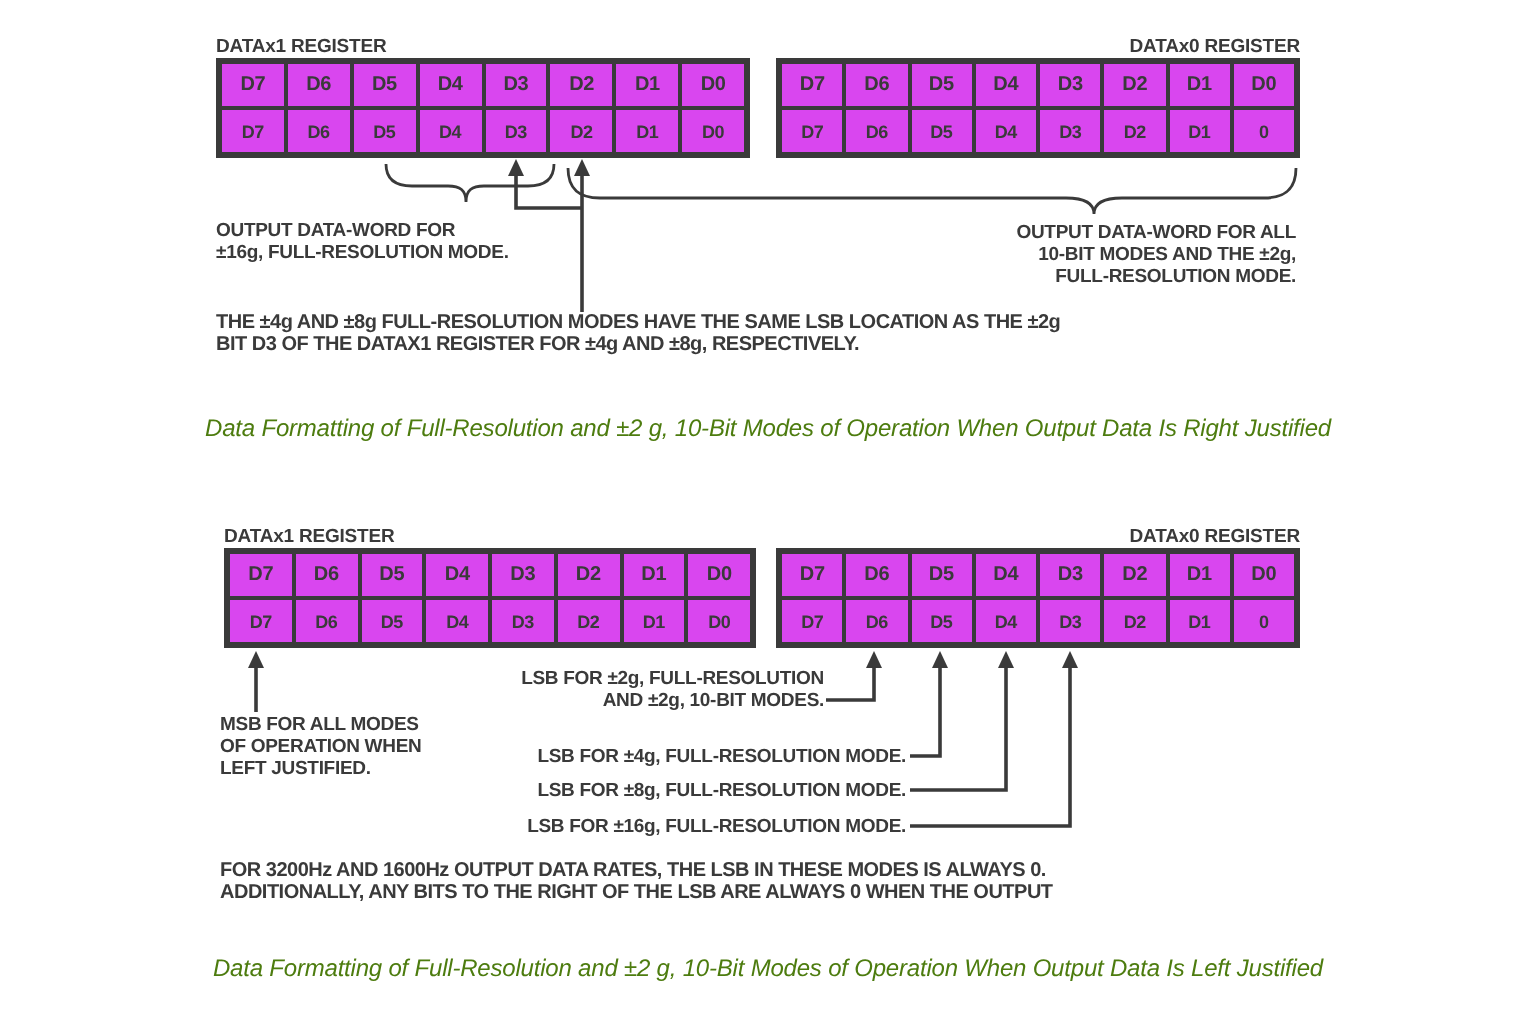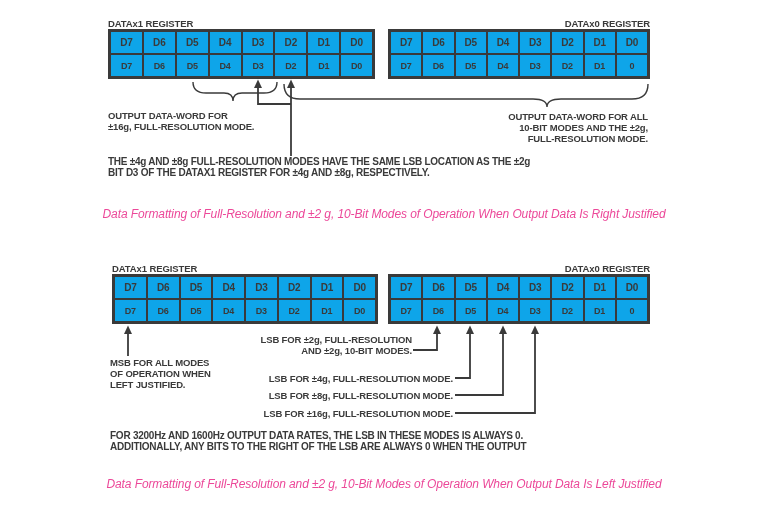--- a/index.html
+++ b/index.html
@@ -1,29 +1,29 @@
 <!DOCTYPE html>
 <html><head>
 <meta charset="utf-8">
 <style>
   html,body{margin:0;padding:0;background:#ffffff;}
   .page{position:relative;width:768px;height:505px;background:#ffffff;overflow:hidden;
         font-family:"Liberation Sans",sans-serif;color:#3a3a3a;}
   .reg{position:absolute;display:grid;grid-template-columns:repeat(8,1fr);
-       grid-template-rows:23px 23px;border:2px solid #3a3a3a;background:#0ea5e9;box-sizing:border-box;}
+       grid-template-rows:23px 23px;border:2px solid #3a3a3a;background:#d946ef;box-sizing:border-box;}
   .cell{border:1px solid #3a3a3a;display:flex;align-items:center;justify-content:center;
         font-weight:bold;font-size:10px;letter-spacing:-0.2px;box-sizing:border-box;}
   .cell.b{font-size:9px;}
   .reglabel{position:absolute;font-weight:bold;font-size:9.5px;letter-spacing:-0.1px;white-space:nowrap;}
   .ann{position:absolute;font-weight:bold;font-size:9.5px;line-height:11px;
        letter-spacing:-0.15px;white-space:nowrap;}
   .note{position:absolute;font-weight:bold;font-size:10px;line-height:11px;
         letter-spacing:-0.25px;white-space:nowrap;}
   .caption{position:absolute;left:0;width:768px;text-align:center;font-style:italic;
-           font-weight:500;font-size:12px;letter-spacing:-0.1px;color:#ec4899;white-space:nowrap;}
+           font-weight:500;font-size:12px;letter-spacing:-0.1px;color:#4d7c0f;white-space:nowrap;}
   .lines{position:absolute;left:0;top:0;pointer-events:none;}
   .lines path{fill:none;stroke:#3a3a3a;}
   .lines polygon{fill:#3a3a3a;stroke:none;}
   .arrowline{stroke-width:1.8px;}
   .braceline{stroke-width:1.4px;}
 </style>
 </head>
 <body>
 
 <div class="page">

